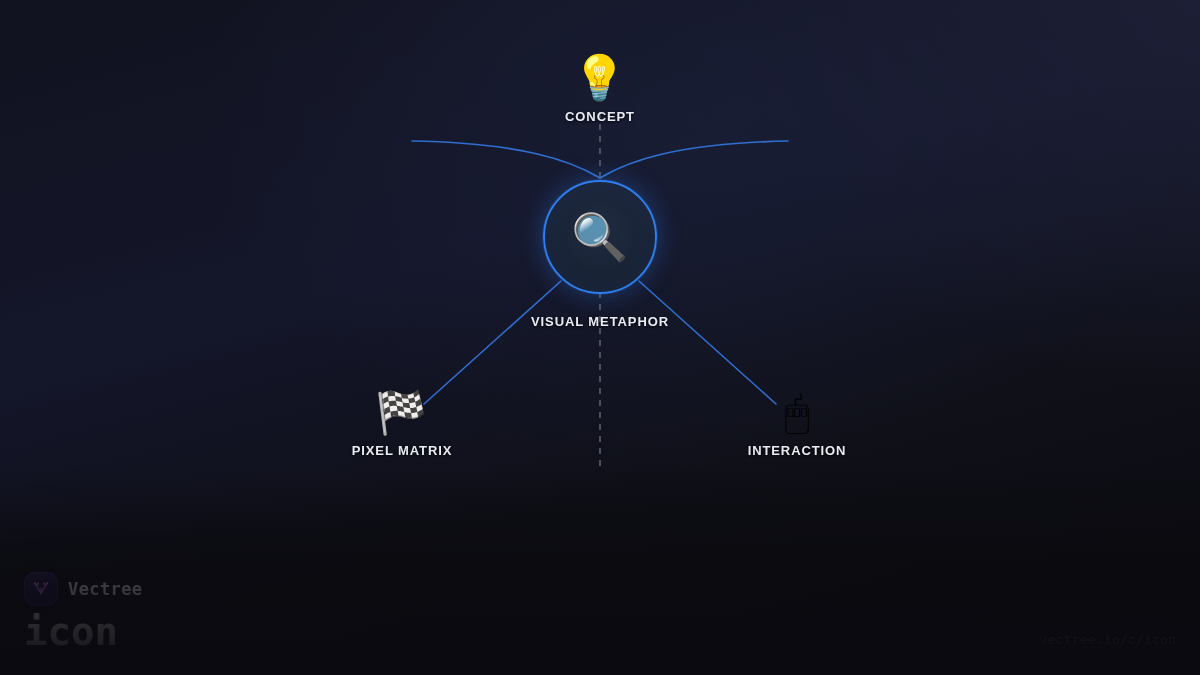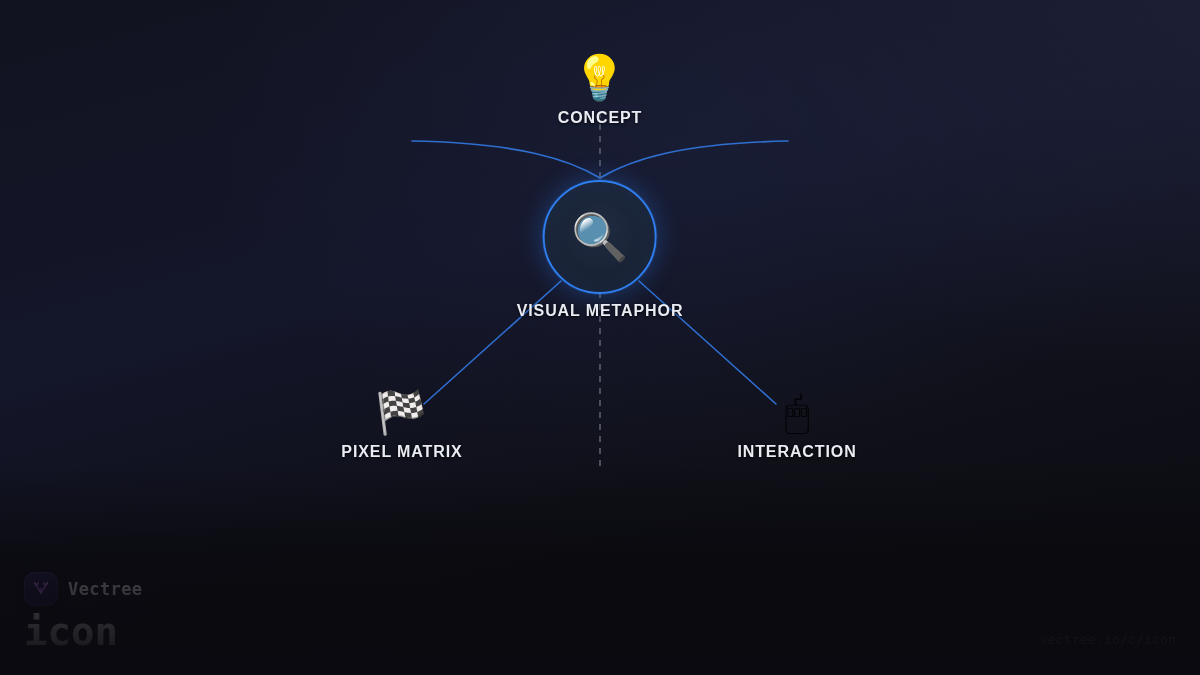--- a/index.html
+++ b/index.html
@@ -52,21 +52,21 @@
     user-select: none;
   }
   .node-emoji {
     font-family: "DejaVu Sans", sans-serif;
     line-height: 1;
     text-align: center;
   }
   .node-label {
     margin-top: 9px;
     font-family: "Liberation Sans", sans-serif;
-    font-size: 16px;
+    font-size: 13px;
     font-weight: bold;
     letter-spacing: 0.9px;
     color: #e9ecf3;
     text-transform: uppercase;
     white-space: nowrap;
     text-shadow: 0 1px 3px rgba(0,0,0,0.85);
   }
 
   
   #node-concept { left: 600px; top: 56px; }
@@ -82,21 +82,21 @@
     background: radial-gradient(circle at 50% 42%, #1f2b42 0%, #1a2335 58%, #141b29 100%);
     box-shadow:
       0 0 0 1px rgba(47,126,240,0.18),
       0 0 22px 3px rgba(47,126,240,0.28),
       inset 0 0 24px rgba(47,126,240,0.10);
     display: flex;
     align-items: center;
     justify-content: center;
   }
   .node-circle .node-emoji { font-size: 46px; }
-  #node-visual-metaphor .node-label { margin-top: 8px; }
+  #node-visual-metaphor .node-label { margin-top: 20px; }
 
   
   #node-pixel-matrix { left: 402px; top: 392px; }
   #node-interaction { left: 797px; top: 392px; }
   #node-pixel-matrix .node-emoji,
   #node-interaction .node-emoji { font-size: 42px; }
 
   
   #brand {
     position: absolute;

